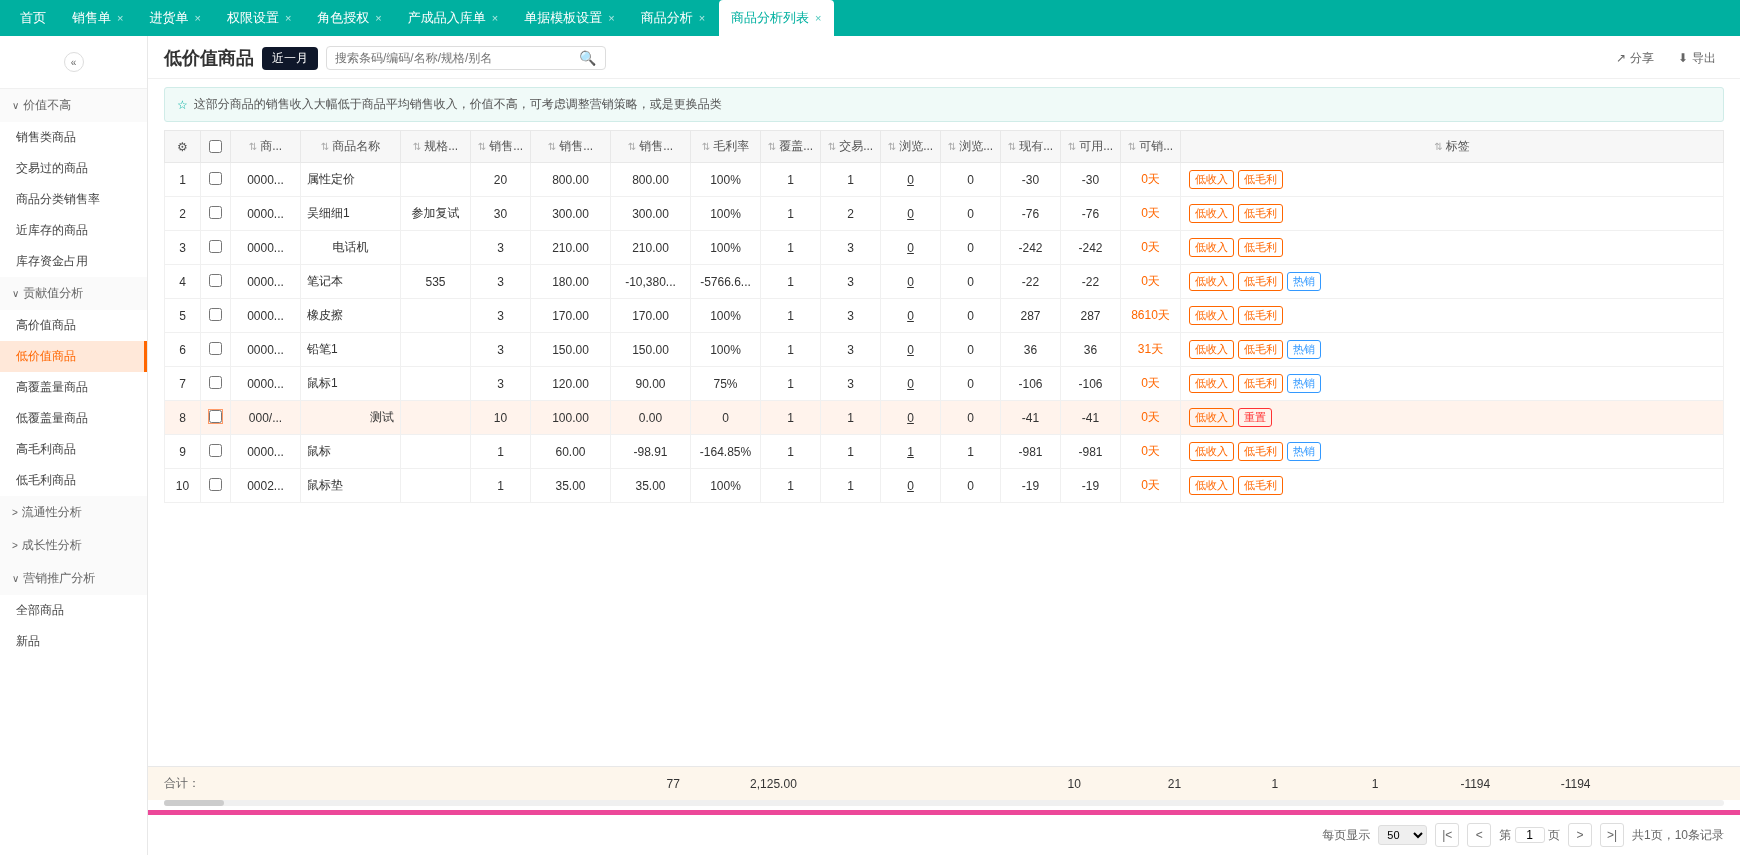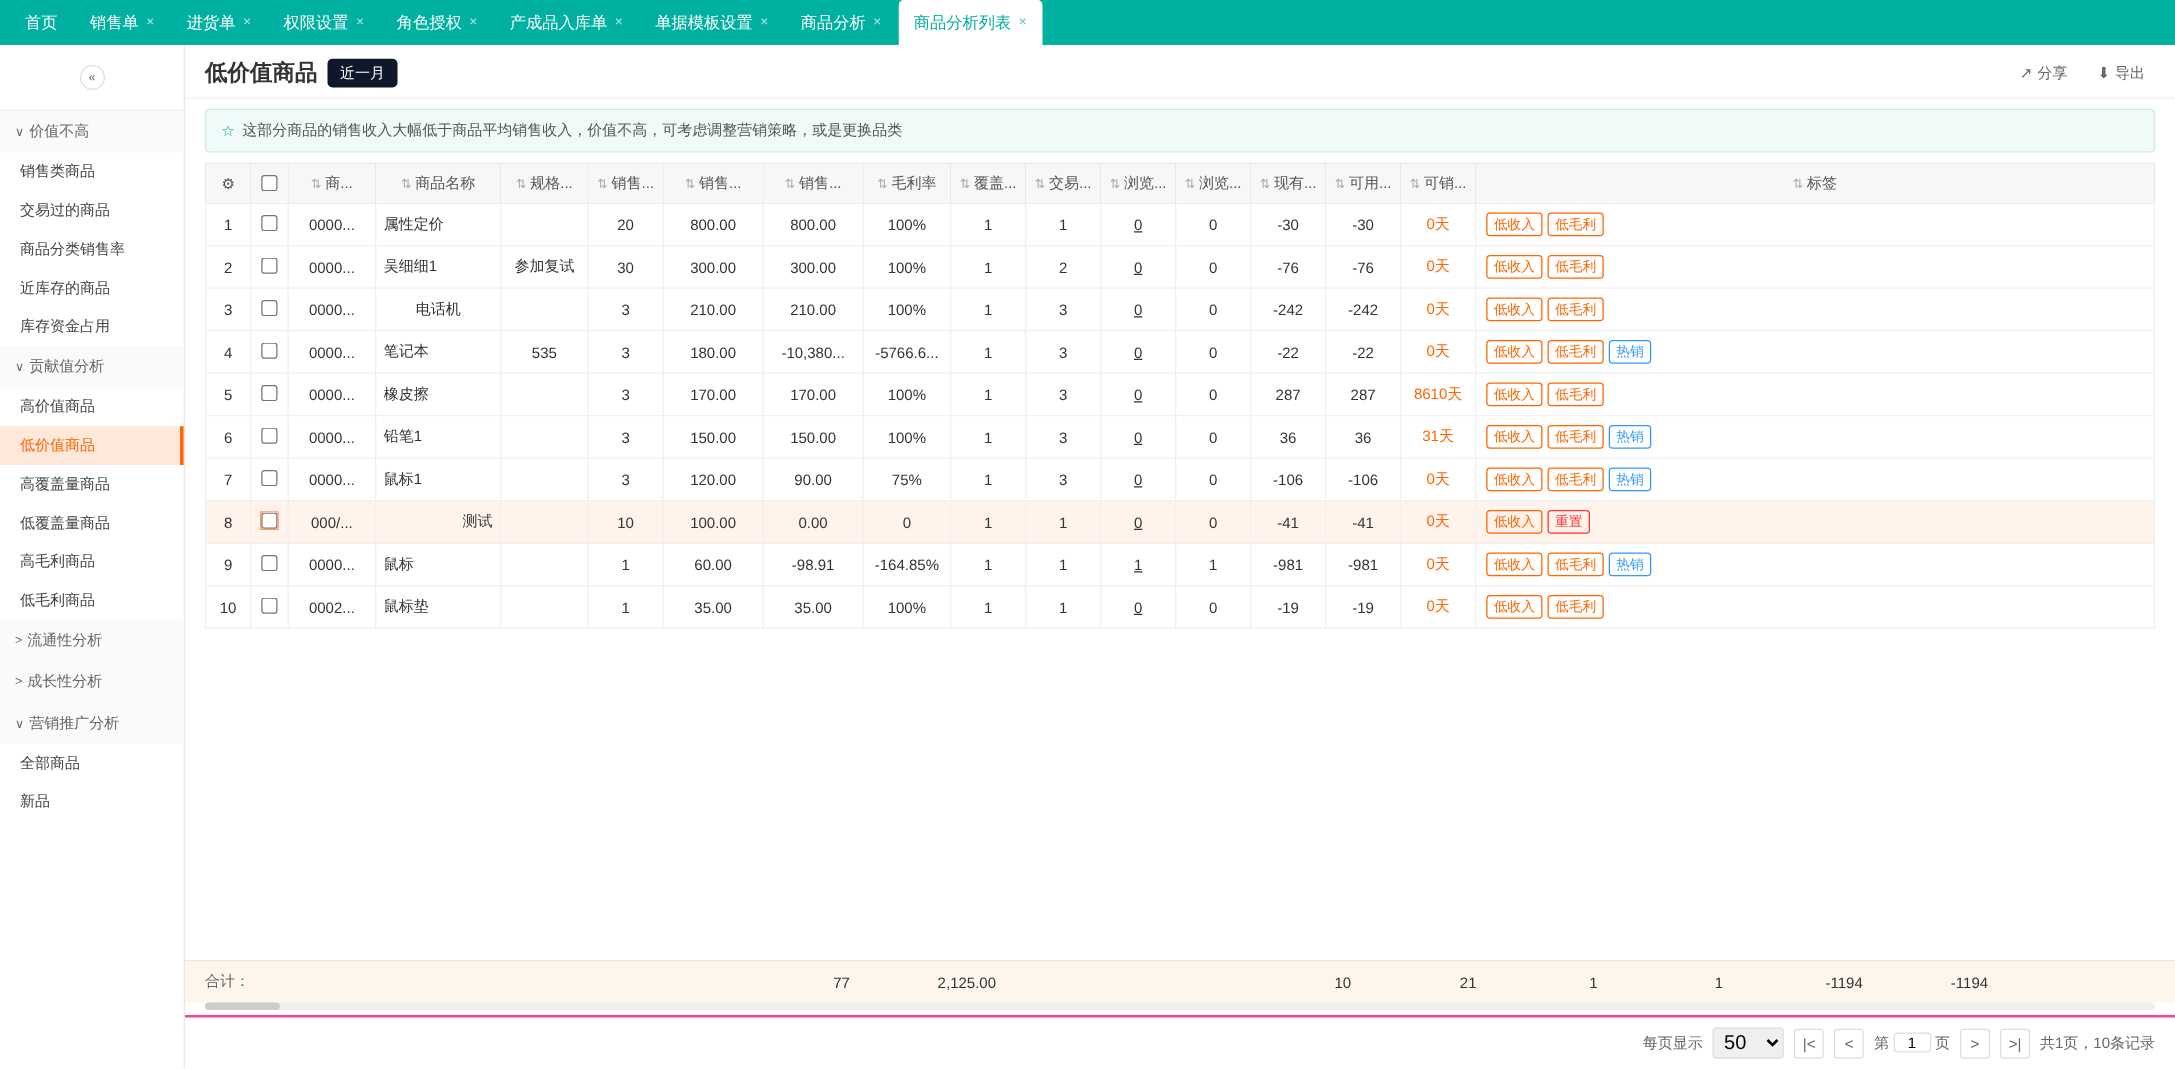--- a/index.html
+++ b/index.html
@@ -226,31 +226,31 @@
       color: #333;
       padding: 0 6px;
     }
 
     
     .pagination {
       display: flex;
       align-items: center;
       justify-content: flex-end;
       padding: 8px 16px;
-      border-top: 2px solid #ec4899;
+      border-top: 5px solid #ec4899;
       gap: 8px;
       flex-shrink: 0;
       background: #fff;
     }
     .pagination .page-size-label { color: #666; font-size: 12px; }
     .pagination select {
       border: 1px solid #ddd;
       border-radius: 3px;
       padding: 2px 4px;
-      font-size: 16px;
+      font-size: 11px;
     }
     .pagination .page-btn {
       width: 24px;
       height: 24px;
       display: flex;
       align-items: center;
       justify-content: center;
       border: 1px solid #ddd;
       border-radius: 3px;
       cursor: pointer;
@@ -405,20 +405,24 @@
     <div class="sidebar-item">
       <span>新品</span>
     </div>
   </div>
 
   <div class="content">
 
     <div class="content-header">
       <span class="page-title">低价值商品</span>
       <button class="period-btn">近一月</button>
+      <div class="search-box">
+        <input type="text" placeholder="搜索条码/编码/名称/规格/别名" style="">
+        <span class="search-icon">🔍</span>
+      </div>
       <div class="header-actions">
         <div class="header-btn">
           <span>↗</span>
           <span>分享</span>
         </div>
         <div class="header-btn">
           <span>⬇</span>
           <span>导出</span>
         </div>
       </div>

